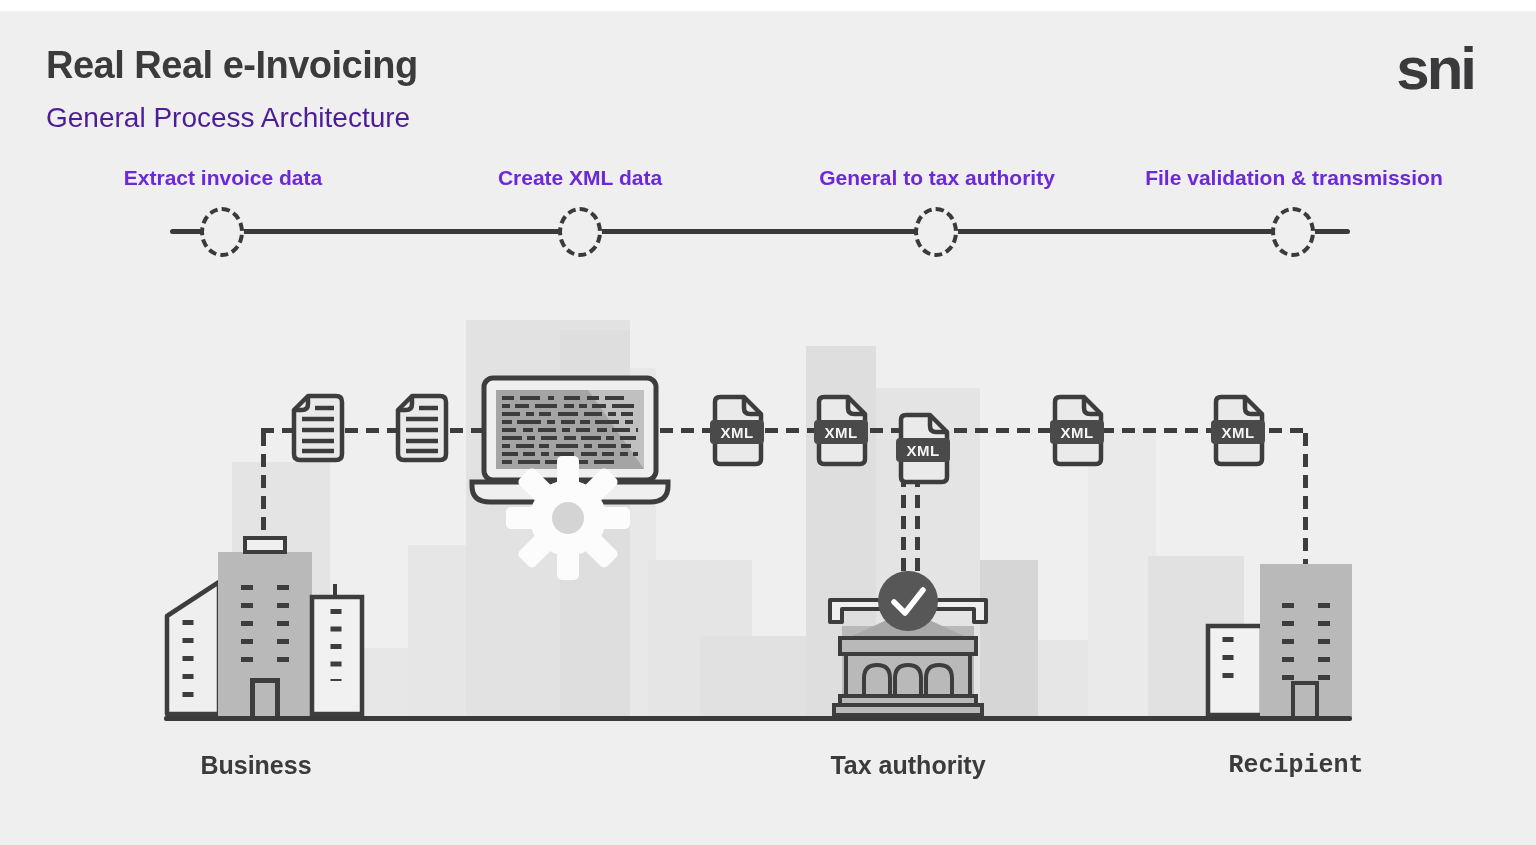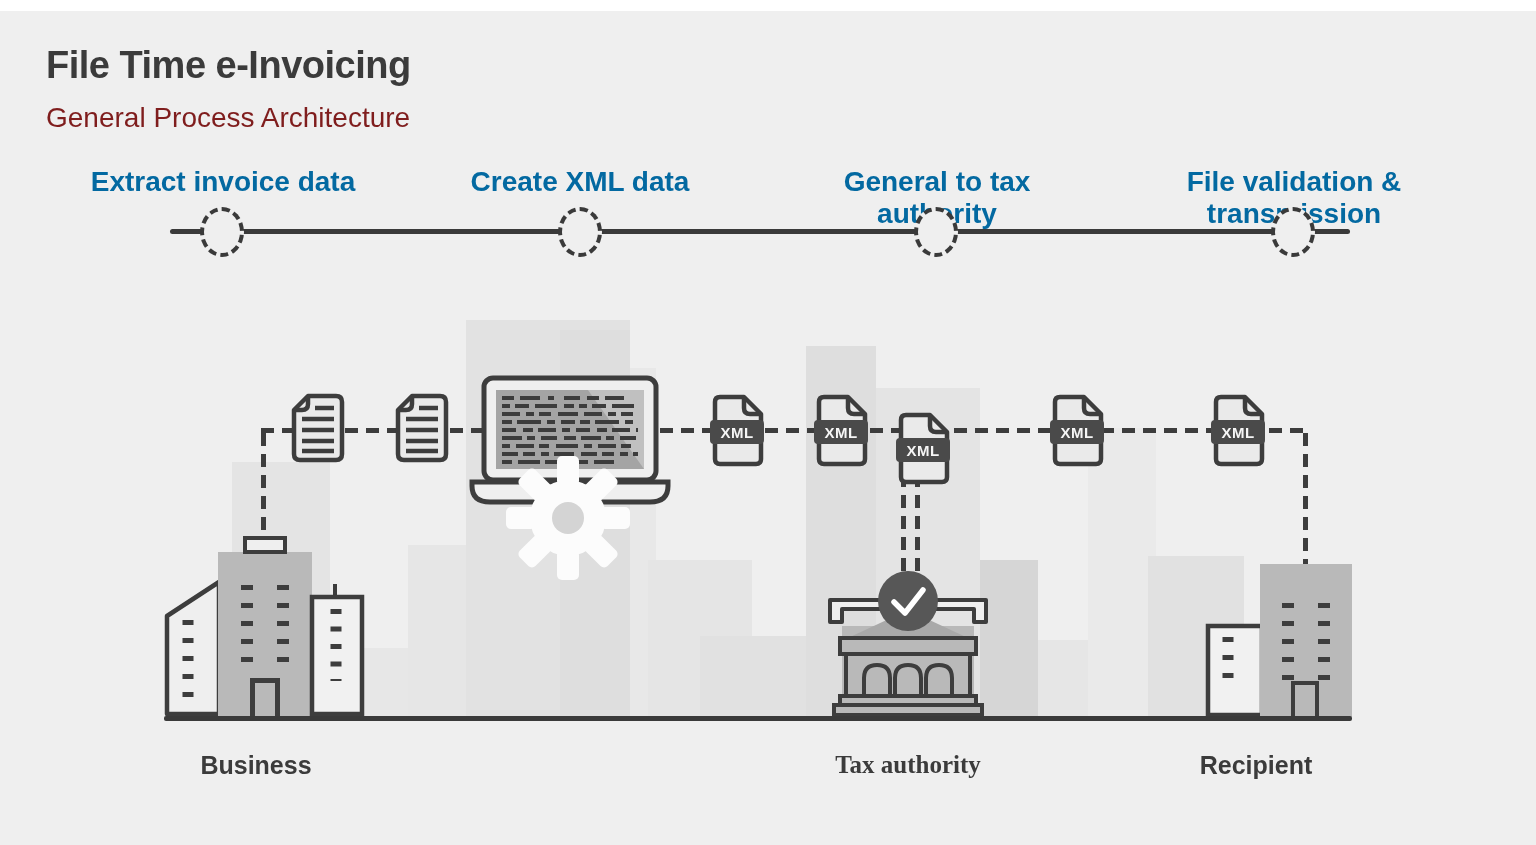--- a/index.html
+++ b/index.html
@@ -1,27 +1,27 @@
 <!DOCTYPE html>
 <html><head>
 <meta charset="utf-8">
 <style>
   html,body{margin:0;padding:0;background:#ffffff;}
   .page{position:relative;width:1536px;height:845px;background:#ffffff;overflow:hidden;
         font-family:"Liberation Sans",sans-serif;-webkit-font-smoothing:antialiased;}
   .canvas{position:absolute;left:0;top:11px;width:1536px;height:834px;background:#efefef;}
   
   .title{position:absolute;left:46px;top:44px;font-size:38px;font-weight:700;color:#3b3b3b;letter-spacing:-0.5px;}
-  .subtitle{position:absolute;left:46px;top:102px;font-size:28px;font-weight:400;color:#7f1d1d;}
+  .subtitle{position:absolute;left:46px;top:102px;font-size:28px;font-weight:400;color:#4c1d95;}
   .logo{position:absolute;right:62px;top:34px;font-size:60px;font-weight:800;color:#3a3a3c;letter-spacing:-3px;}
   
   .tl-line{position:absolute;left:170px;top:229px;width:1180px;height:5px;background:#3a3a3a;border-radius:3px;}
   .tl-node{position:absolute;top:207px;width:44px;height:50px;box-sizing:border-box;
            border:4.5px dashed #3a3a3a;border-radius:50%;background:#efefef;}
-  .step-label{position:absolute;top:166px;font-size:28px;font-weight:700;color:#0369a1;text-align:center;}
+  .step-label{position:absolute;top:166px;font-size:21px;font-weight:700;color:#6d28d9;text-align:center;}
   
   .sky{position:absolute;}
   .dash-h{position:absolute;height:5px;background-image:repeating-linear-gradient(90deg,#3d3d3d 0 13px,transparent 13px 21px);}
   .dash-v{position:absolute;width:5px;background-image:repeating-linear-gradient(180deg,#3d3d3d 0 13px,transparent 13px 21px);}
   .tower{position:absolute;background:#b9b9b9;}
   .win{position:absolute;background-image:repeating-linear-gradient(180deg,#3d3d3d 0 5px,transparent 5px 18px);}
   .door{position:absolute;box-sizing:border-box;border:5px solid #3d3d3d;border-bottom:none;}
   .chimney{position:absolute;box-sizing:border-box;border:4.5px solid #3d3d3d;background:#efefef;}
   .icon{position:absolute;}
   .check-circle{position:absolute;left:878px;top:571px;width:60px;height:60px;border-radius:50%;background:#575757;}
@@ -29,22 +29,23 @@
   .entity-label{position:absolute;top:751px;font-size:25px;font-weight:700;color:#3b3b3b;text-align:center;}
   svg{display:block;}
   svg text{font-family:"Liberation Sans",sans-serif;}
 </style>
 </head>
 <body>
 
 <div class="page">
   <div class="canvas"></div>
 
-  <div class="title">File Time e-Invoicing</div>
+  <div class="title">Real Real e-Invoicing</div>
   <div class="subtitle">General Process Architecture</div>
+  <div class="logo">sni</div>
 
   <div>
     <div class="step-label" style="left:73px;width:300px;">Extract invoice data</div>
     <div class="step-label" style="left:430px;width:300px;">Create XML data</div>
     <div class="step-label" style="left:787px;width:300px;">General to tax authority</div>
     <div class="step-label" style="left:1104px;width:380px;">File validation &amp; transmission</div>
     <div class="tl-line"></div>
     <div class="tl-node" style="left:200px;"></div>
     <div class="tl-node" style="left:558px;"></div>
     <div class="tl-node" style="left:914px;"></div>
@@ -218,15 +219,15 @@
       <line x1="23" y1="14" x2="23" y2="62" stroke="#3d3d3d" stroke-width="11" stroke-dasharray="5 13"></line>
     </svg>
   </div>
   <div class="tower" style="left:1260px;top:564px;width:92px;height:153px;"></div>
   <div class="win" style="left:1282px;top:603px;width:12px;height:78px;"></div>
   <div class="win" style="left:1318px;top:603px;width:12px;height:78px;"></div>
   <div class="door" style="left:1291px;top:681px;width:28px;height:36px;border-width:4.5px;"></div>
 
   <div class="ground"></div>
   <div class="entity-label" style="left:156px;width:200px;">Business</div>
-  <div class="entity-label" style="left:808px;width:200px;font-family:Liberation Serif, serif;">Tax authority</div>
-  <div class="entity-label" style="left:1156px;width:200px;">Recipient</div>
+  <div class="entity-label" style="left:808px;width:200px;">Tax authority</div>
+  <div class="entity-label" style="left:1196px;width:200px;font-family:Liberation Mono, monospace;">Recipient</div>
 </div>
 
 </body></html>

